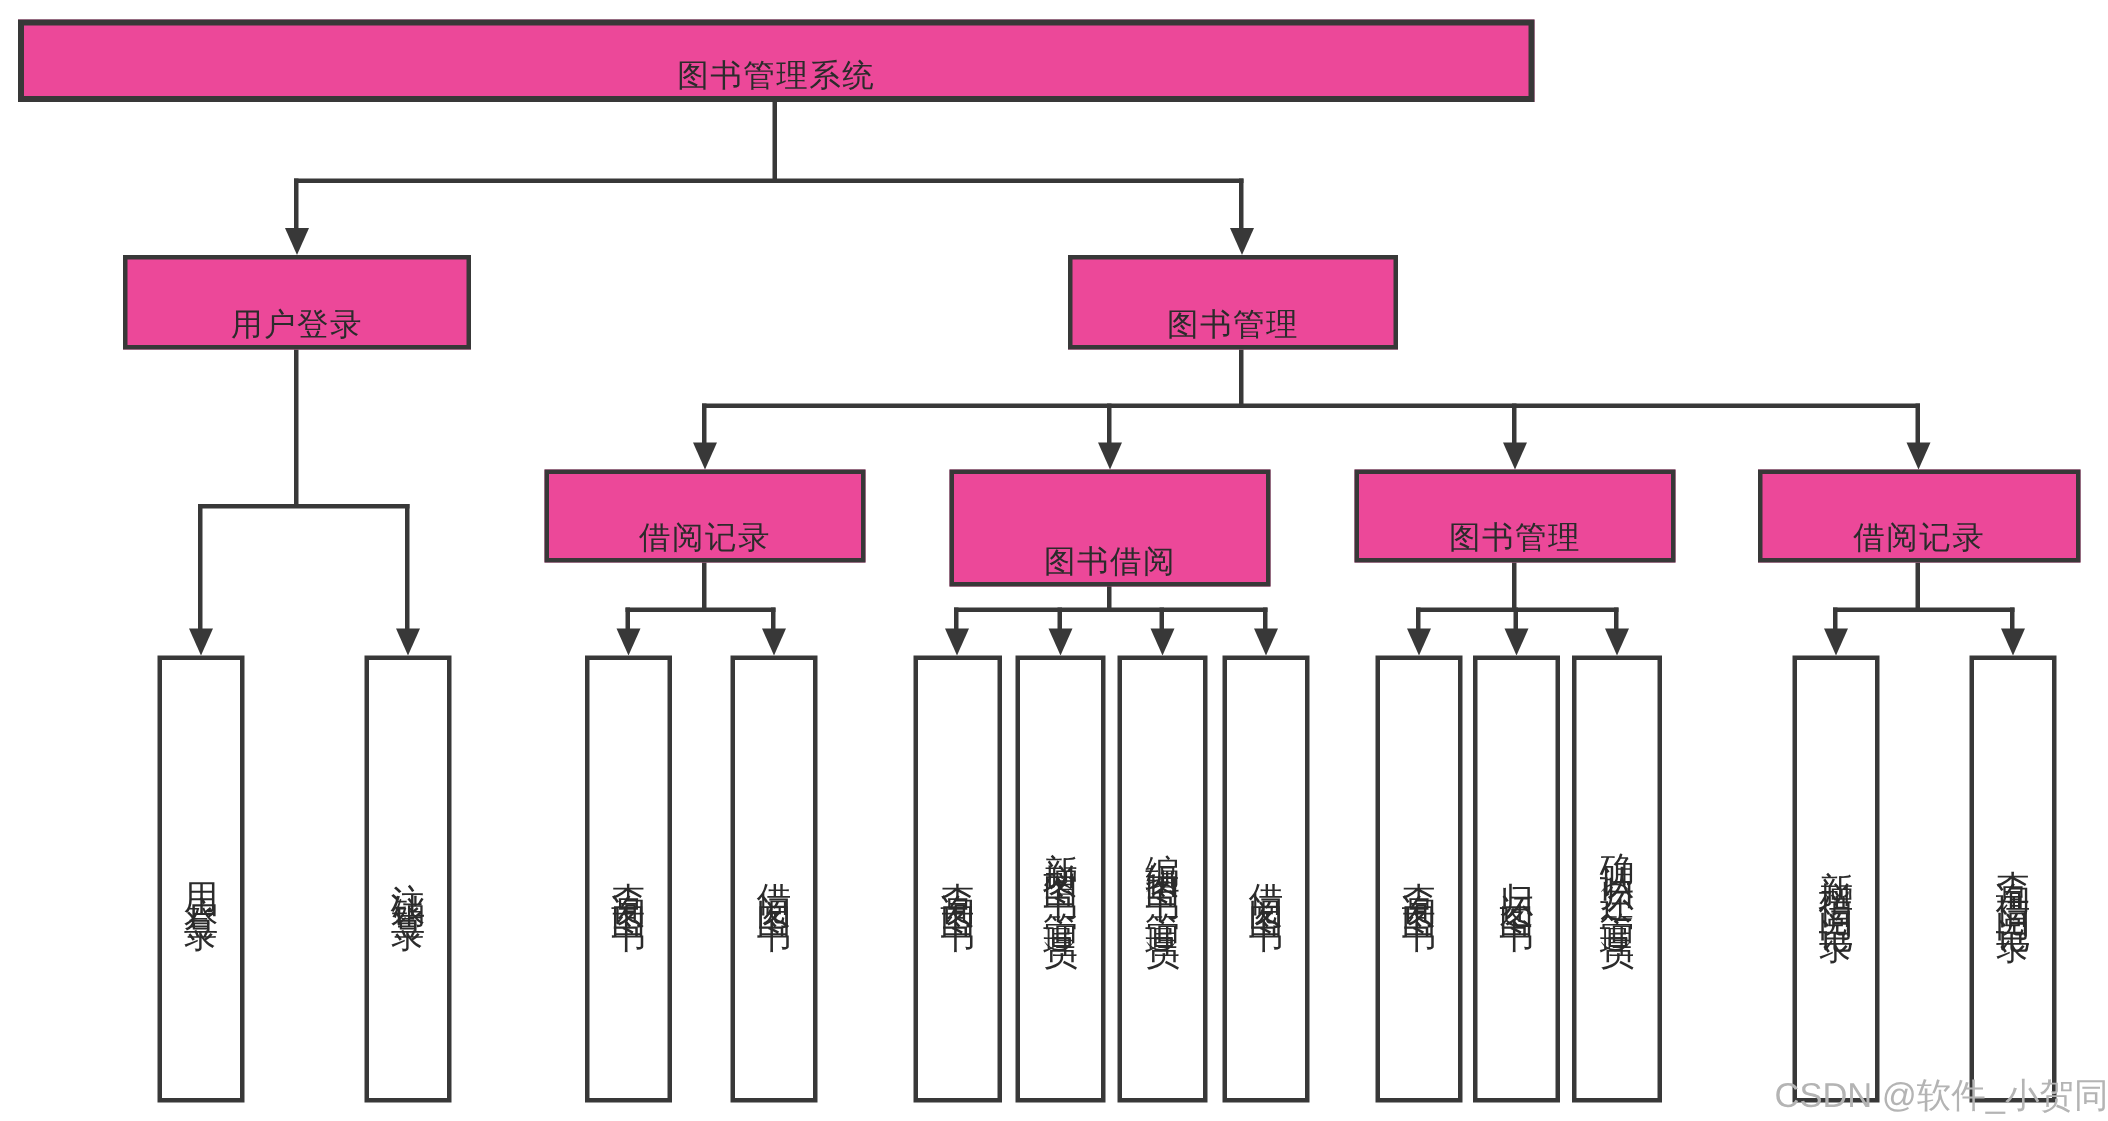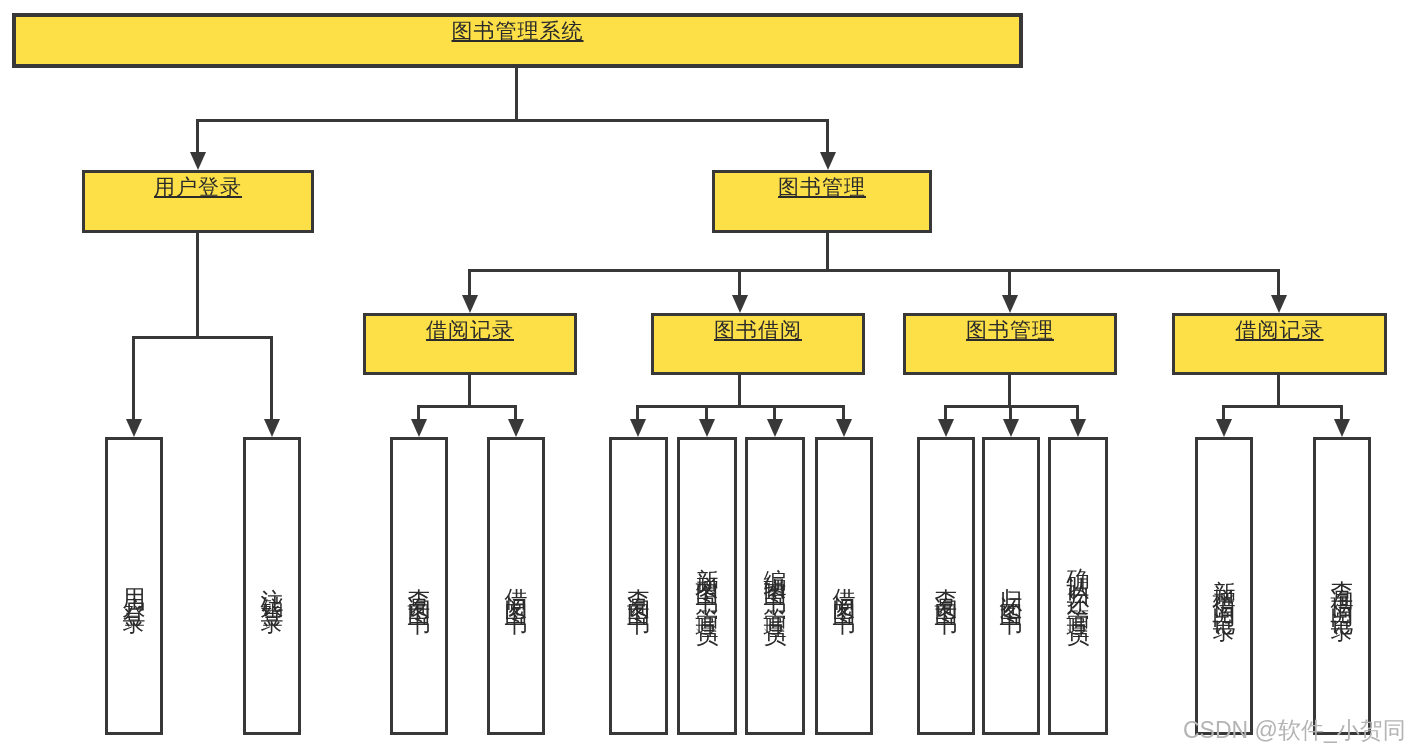--- a/index.html
+++ b/index.html
@@ -14,26 +14,25 @@
   .canvas{
     position:relative;
     width:1405px;height:747px;
     background:var(--background);
     overflow:hidden;
   }
   
   .hbox{
     position:absolute;
     border:3px solid var(--line);
-    background:#fde047;
-    display:flex;align-items:flex-start;justify-content:center;
+    background:#ec4899;
+    display:flex;align-items:flex-end;justify-content:center;
     font-size:21px;color:var(--text);
     letter-spacing:1px;
     z-index:2;
-    text-decoration:underline;
   }
   .hbox.root{border-width:4px;font-size:21px;}
   .vbox{
     position:absolute;
     top:437px;height:298px;
     border:3px solid var(--line);
     background:#fff;
     display:flex;align-items:center;justify-content:center;
     z-index:2;
   }
@@ -77,21 +76,21 @@
   <div class="hbox" style="left:82px;top:170px;width:232px;height:63px;">
     <span>用户登录</span>
   </div>
   <div class="hbox" style="left:712px;top:170px;width:220px;height:63px;">
     <span>图书管理</span>
   </div>
 
   <div class="hbox" style="left:363px;top:313px;width:214px;height:62px;">
     <span>借阅记录</span>
   </div>
-  <div class="hbox" style="left:651px;top:313px;width:214px;height:62px;">
+  <div class="hbox" style="left:633px;top:313px;width:214px;height:78px;">
     <span>图书借阅</span>
   </div>
   <div class="hbox" style="left:903px;top:313px;width:214px;height:62px;">
     <span>图书管理</span>
   </div>
   <div class="hbox" style="left:1172px;top:313px;width:215px;height:62px;">
     <span>借阅记录</span>
   </div>
 
   <div class="vbox" style="left:105px;width:58px;">

